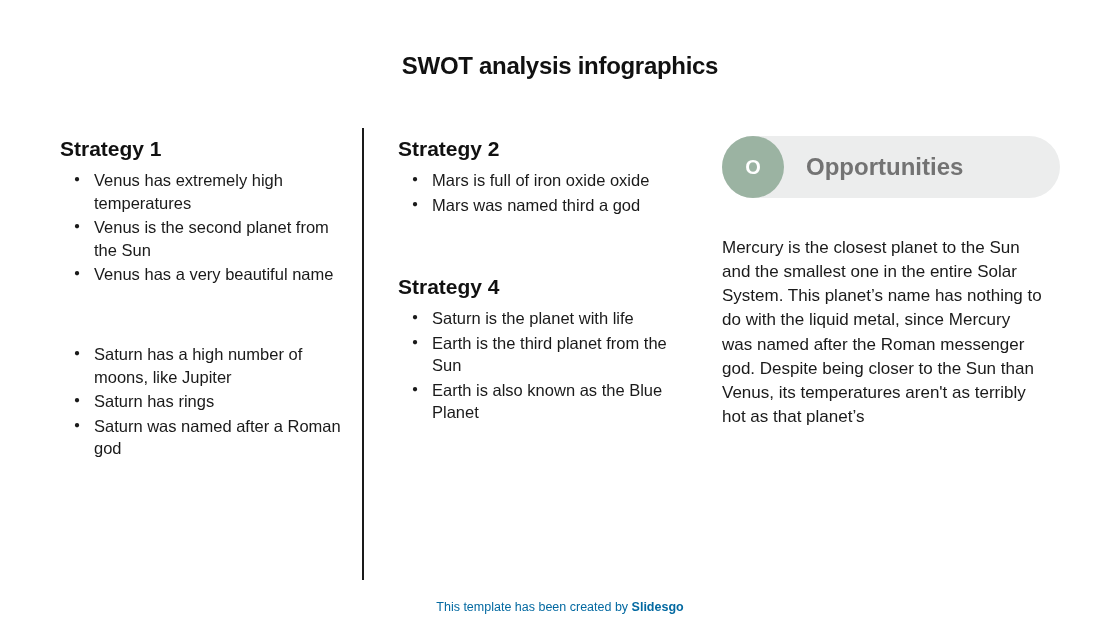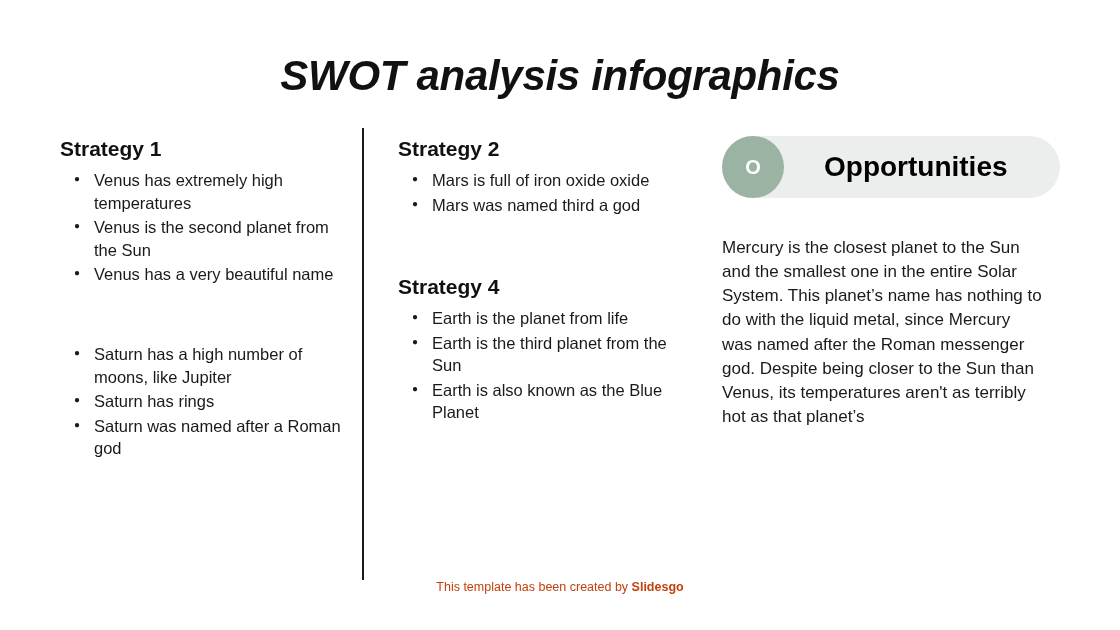--- a/index.html
+++ b/index.html
@@ -19,25 +19,24 @@
     width: 1120px;
     height: 630px;
     background: #ffffff;
   }
   .slide-title {
     position: absolute;
     top: 52px;
     left: 0;
     width: 1120px;
     text-align: center;
-    font-size: 42px;
+    font-size: 24px;
     font-weight: bold;
     letter-spacing: -0.3px;
     color: #111111;
-    font-style: italic;
   }
   .divider {
     position: absolute;
     top: 128px;
     left: 362px;
     width: 2px;
     height: 452px;
     background: #1a1a1a;
   }
   .col {
@@ -100,40 +99,40 @@
     align-items: center;
     justify-content: center;
     flex: 0 0 auto;
   }
   .panel-circle span {
     font-size: 20px;
     font-weight: bold;
     color: #ffffff;
   }
   .panel-header-label {
-    font-size: 28px;
+    font-size: 24px;
     font-weight: bold;
-    color: #000000;
-    margin-left: 40px;
+    color: #737373;
+    margin-left: 22px;
   }
   .panel-body {
     margin-top: 38px;
     font-size: 17px;
     line-height: 1.42;
     color: #1a1a1a;
     width: 322px;
   }
   .footer {
     position: absolute;
-    bottom: 36px;
+    bottom: 16px;
     left: 0;
     width: 1120px;
     text-align: center;
     font-size: 12.5px;
-    color: #c2410c;
+    color: #0369a1;
   }
   .footer .brand {
     font-weight: bold;
   }
 </style>
 </head>
 <body>
 
 <div class="slide">
 
@@ -163,21 +162,21 @@
     <div>
       <div class="block-title">Strategy 2</div>
       <ul class="bullets">
         <li>Mars is full of iron oxide oxide</li>
         <li>Mars was named third a god</li>
       </ul>
     </div>
     <div class="block-2">
       <div class="block-title">Strategy 4</div>
       <ul class="bullets">
-        <li>Earth is the planet from life</li>
+        <li>Saturn is the planet with life</li>
         <li>Earth is the third planet from the Sun</li>
         <li>Earth is also known as the Blue Planet</li>
       </ul>
     </div>
   </div>
 
   <div class="panel">
     <div class="panel-header">
       <div class="panel-circle">
         <span>O</span>

